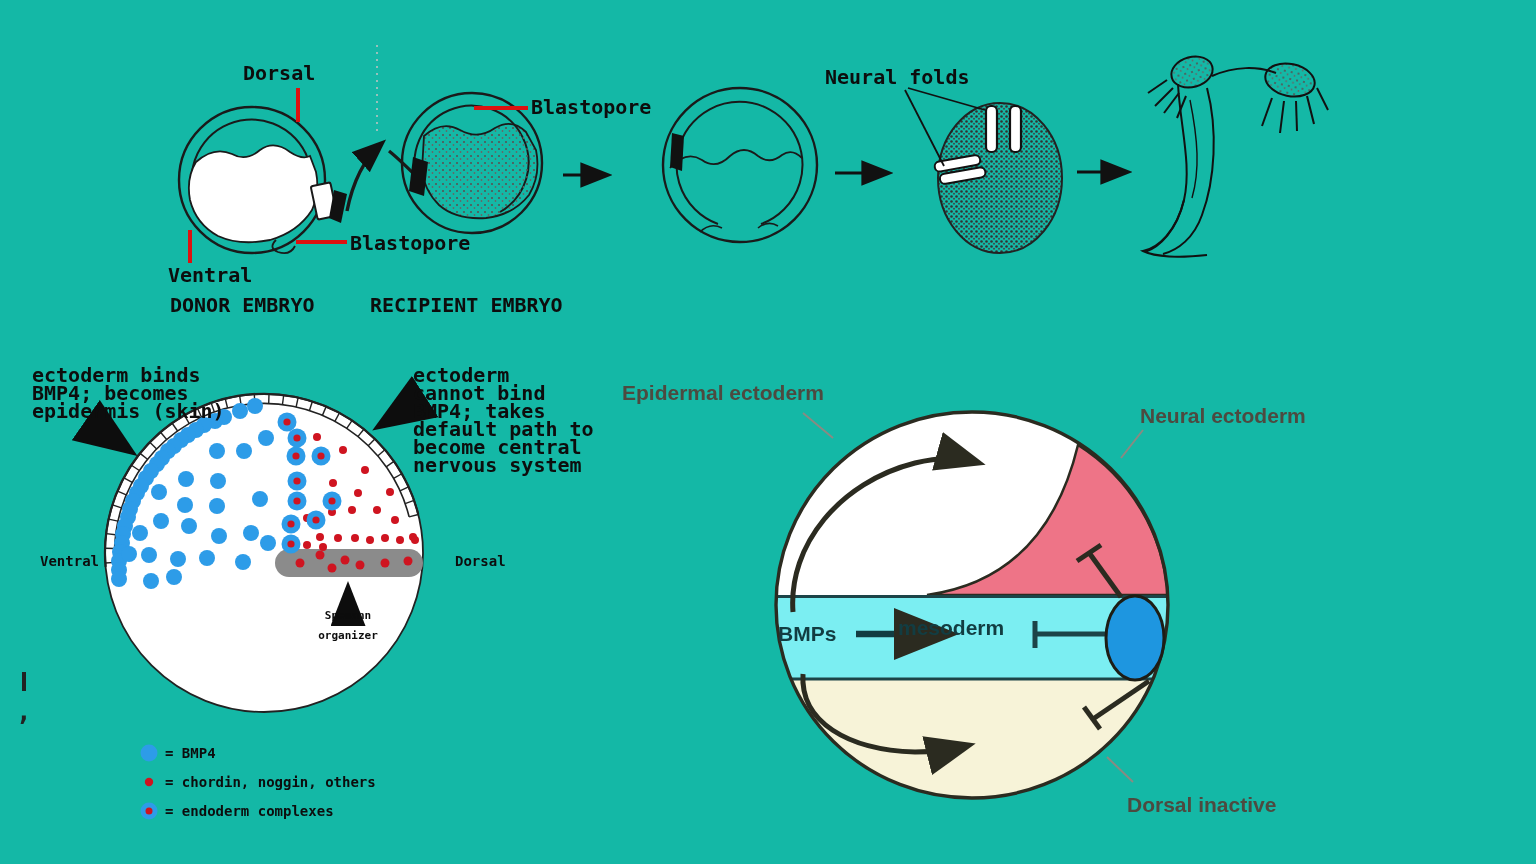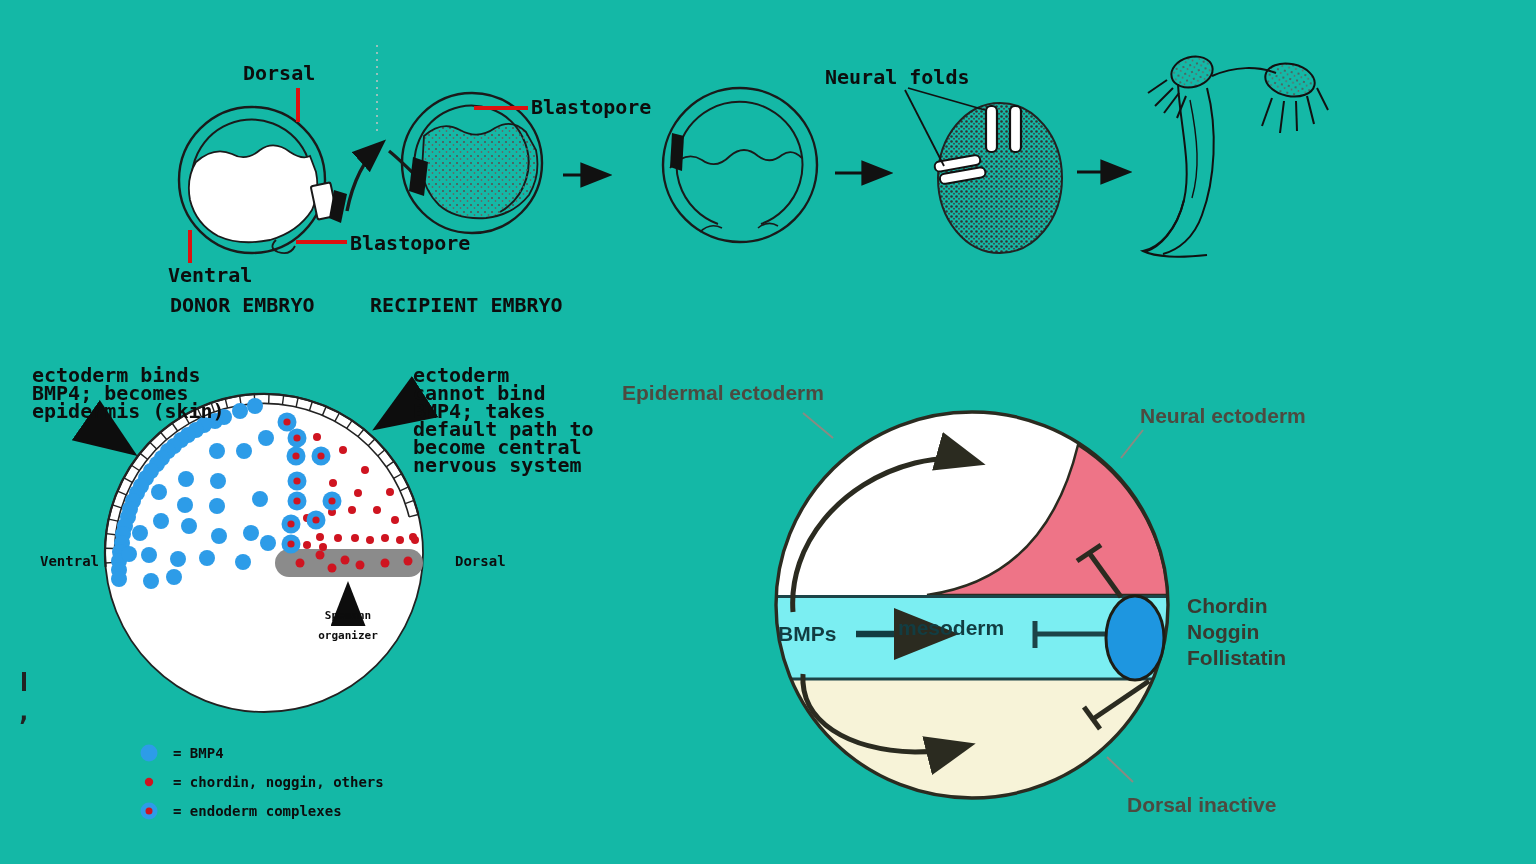--- a/index.html
+++ b/index.html
@@ -5,21 +5,21 @@
   html,body{margin:0;padding:0;background:#fff;}
   #stage{position:relative;width:1536px;height:864px;background:#14b8a6;overflow:hidden;
          font-family:"DejaVu Sans Mono", monospace;}
   .abs{position:absolute;}
   .pixfont{font-family:"DejaVu Sans Mono", monospace;font-weight:bold;color:#0d0d0d;}
   .top-label{font-size:20px;line-height:22px;white-space:nowrap;}
   .small-label{font-size:20px;line-height:18px;white-space:pre-line;}
   .mid-label{font-size:14px;white-space:nowrap;}
   .spemann-label{font-size:11px;line-height:20px;text-align:center;white-space:pre-line;}
   .legend{display:flex;flex-direction:column;gap:9px;}
-  .legend-row{display:flex;align-items:center;gap:14px;text-align:right;}
+  .legend-row{display:flex;align-items:center;gap:6px;text-align:right;}
   .legend-text{font-size:14px;font-weight:bold;color:#0d0d0d;white-space:nowrap;}
   .rd-label{font-family:"Liberation Sans", sans-serif;font-weight:bold;font-size:21px;
             color:#4d4a40;white-space:nowrap;}
   .rd-gene{font-family:"Liberation Sans", sans-serif;font-weight:bold;font-size:21px;
            line-height:26px;color:#3a3a30;white-space:nowrap;}
   .rd-band{font-family:"Liberation Sans", sans-serif;font-weight:bold;font-size:21px;
            color:#123d42;white-space:nowrap;}
   .stray-bar{width:4px;height:19px;background:#222;}
   .stray-comma{font-size:26px;font-weight:bold;color:#222;font-family:"DejaVu Sans Mono",monospace;}
   svg{display:block;}
@@ -354,22 +354,17 @@
     <ellipse cx="1135" cy="638" rx="29" ry="42" stroke="#1d1d15" stroke-width="3" fill="#1e96e0"></ellipse>
     <g stroke="#8a8a82" stroke-width="2">
       <line x1="803" y1="413" x2="833" y2="438"></line>
       <line x1="1143" y1="430" x2="1121" y2="458"></line>
       <line x1="1107" y1="757" x2="1133" y2="782"></line>
     </g>
   </svg>
 
   <div class="abs rd-label" style="left:622px;top:381px">Epidermal ectoderm</div>
   <div class="abs rd-label" style="left:1140px;top:404px">Neural ectoderm</div>
-  <div class="abs" style="left:1187px;top:593px">
-    <div class="rd-gene">Chordin</div>
-    <div class="rd-gene">Noggin</div>
-    <div class="rd-gene">Follistatin</div>
-  </div>
   <div class="abs rd-label" style="left:1127px;top:793px">Dorsal inactive</div>
   <div class="abs rd-band" style="left:778px;top:622px">BMPs</div>
   <div class="abs rd-band" style="left:898px;top:616px">mesoderm</div>
 
 </div>
 
 </body></html>

